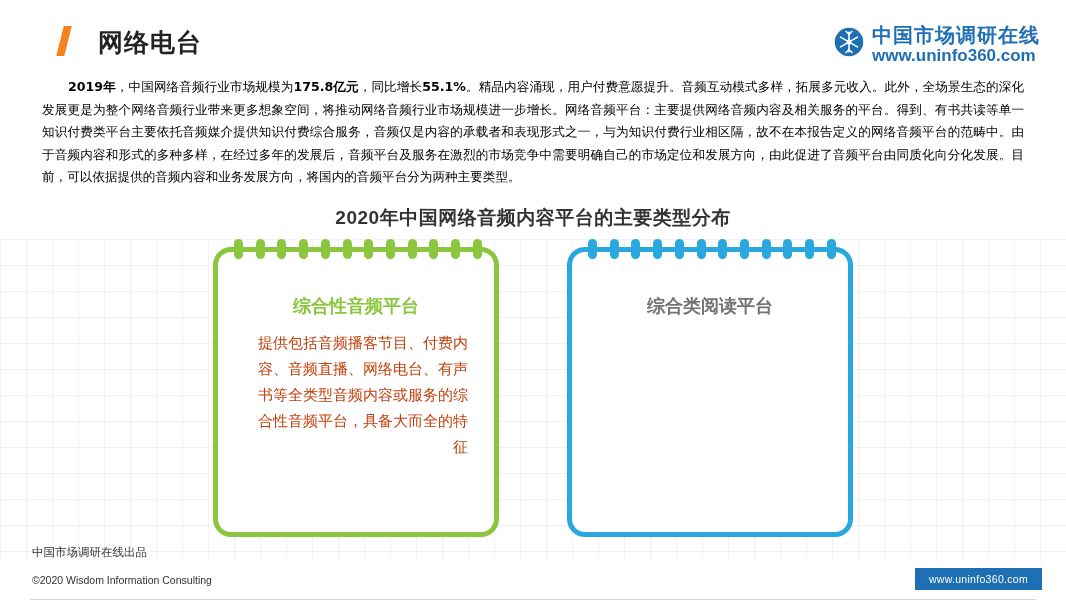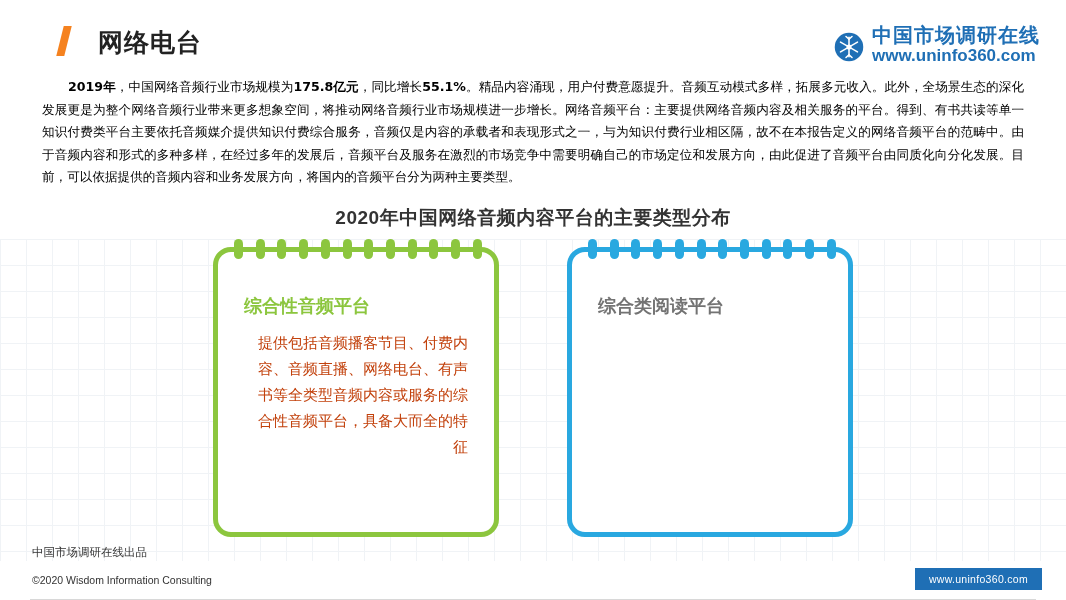--- a/index.html
+++ b/index.html
@@ -28,21 +28,21 @@
     left: 98px; top: 26px;
     font-size: 25px;
     font-weight: bold;
     color: #222;
     letter-spacing: 1px;
   }
   .brand {
     position: absolute;
     right: 26px; top: 24px;
     display: flex;
-    align-items: center;
+    align-items: flex-start;
   }
   .brand-logo {
     width: 30px; height: 30px;
     margin-right: 8px;
     margin-top: 3px;
   }
   .brand-text-cn {
     font-size: 20px;
     font-weight: bold;
     color: #1f6fb5;
@@ -114,20 +114,21 @@
     display: flex;
     justify-content: space-between;
   }
   .ring {
     width: 9px; height: 20px;
     border-radius: 5px;
   }
   .card.green .ring { background: #8cc63e; }
   .card.blue  .ring { background: #29a8e0; }
   .card-title {
+    text-align: center;
     font-size: 18px;
     font-weight: bold;
     margin-bottom: 12px;
   }
   .card.green .card-title { color: #8cc63e; }
   .card.blue  .card-title { color: #737373; font-family: Liberation Mono, monospace; }
   .card-body {
     font-size: 15px;
     color: #c2410c;
     line-height: 26px;

